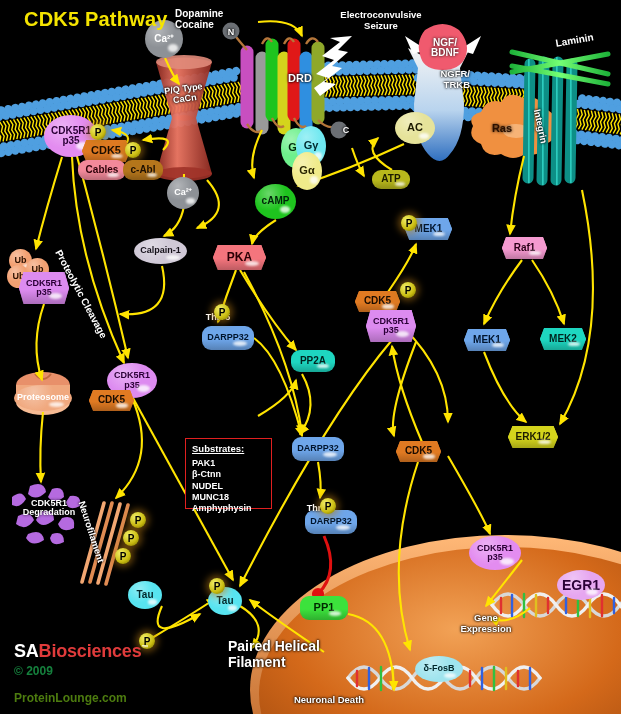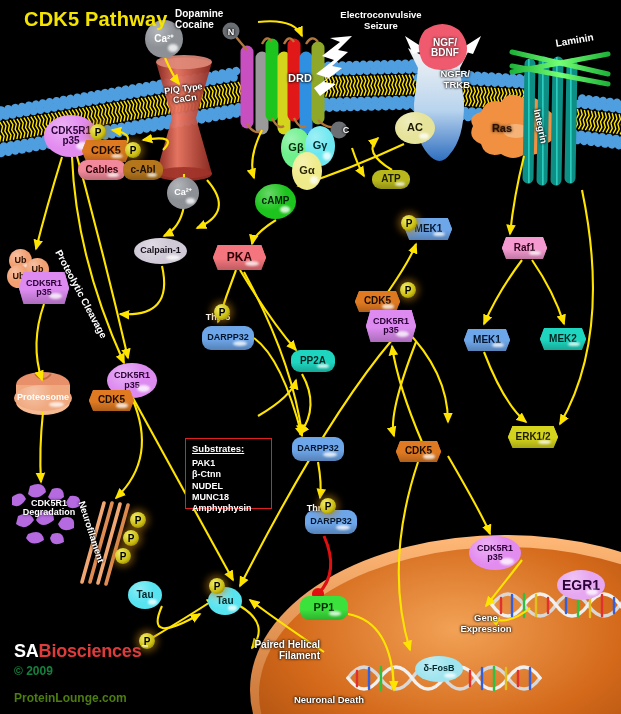--- a/index.html
+++ b/index.html
@@ -797,42 +797,42 @@
       <div class="node hexn" style="left: 540px; top: 328px; width: 46px; height: 22px; font-size: 10px; color: rgb(0, 35, 31); background: linear-gradient(rgb(30, 214, 192) 0%, rgb(30, 214, 192) 55%, rgba(0, 0, 0, 0.22) 100%) rgb(30, 214, 192);"><span>MEK2</span><span class="gloss"></span></div>
       <div class="node hexn" style="left: 508px; top: 426px; width: 50px; height: 22px; font-size: 10px; color: rgb(28, 28, 0); background: linear-gradient(rgb(212, 212, 28) 0%, rgb(212, 212, 28) 55%, rgba(0, 0, 0, 0.22) 100%) rgb(212, 212, 28);"><span>ERK1/2</span><span class="gloss"></span></div>
       <div class="node" style="left: 476px; top: 107px; width: 52px; height: 44px; font-size: 11px; color: rgb(43, 16, 0); background: transparent;"><span style="text-shadow: rgb(0, 0, 0) 0px 0px 3px;">Ras</span></div>
       <div class="node ell" style="left: 469px; top: 536px; width: 52px; height: 34px; font-size: 9px; color: rgb(42, 0, 54); background: radial-gradient(circle at 34% 28%, rgba(255, 255, 255, 0.333), rgb(227, 140, 240) 46%, rgb(227, 140, 240)) rgb(227, 140, 240);"><span>CDK5R1
 p35</span><span class="gloss"></span></div>
       <div class="node ell" style="left: 557px; top: 570px; width: 48px; height: 30px; font-size: 14px; color: rgb(42, 0, 54); background: radial-gradient(circle at 34% 28%, rgba(255, 255, 255, 0.333), rgb(230, 166, 240) 46%, rgb(230, 166, 240)) rgb(230, 166, 240);"><span>EGR1</span><span class="gloss"></span></div>
       <div class="node ell" style="left: 415px; top: 656px; width: 48px; height: 26px; font-size: 9px; color: rgb(0, 39, 43); background: radial-gradient(circle at 34% 28%, rgba(255, 255, 255, 0.333), rgb(159, 228, 238) 46%, rgb(159, 228, 238)) rgb(159, 228, 238);"><span>δ-FosB</span><span class="gloss"></span></div>
       <div class="node" style="left: 423px; top: 29px; width: 44px; height: 38px; font-size: 10px; color: rgb(255, 255, 255); background: transparent;"><span style="text-shadow: rgb(0, 0, 0) 0px 0px 3px;">NGF/
 BDNF</span></div>
       <div class="node ell" style="left: 281px; top: 128px; width: 30px; height: 40px; font-size: 11px; color: rgb(0, 42, 12); background: radial-gradient(circle at 34% 28%, rgba(255, 255, 255, 0.333), rgb(110, 240, 140) 46%, rgb(110, 240, 140)) rgb(110, 240, 140);"><span>Gβ</span><span class="gloss"></span></div>
-      <div class="node ell" style="left: 305px; top: 126px; width: 30px; height: 40px; font-size: 11px; color: rgb(0, 42, 46); background: radial-gradient(circle at 34% 28%, rgba(255, 255, 255, 0.333), rgb(110, 232, 240) 46%, rgb(110, 232, 240)) rgb(110, 232, 240); text-align: right;"><span>Gγ</span><span class="gloss"></span></div>
+      <div class="node ell" style="left: 296px; top: 126px; width: 30px; height: 40px; font-size: 11px; color: rgb(0, 42, 46); background: radial-gradient(circle at 34% 28%, rgba(255, 255, 255, 0.333), rgb(110, 232, 240) 46%, rgb(110, 232, 240)) rgb(110, 232, 240); text-align: right;"><span>Gγ</span><span class="gloss"></span></div>
       <div class="node ell" style="left: 292px; top: 152px; width: 30px; height: 38px; font-size: 11px; color: rgb(42, 38, 0); background: radial-gradient(circle at 34% 28%, rgba(255, 255, 255, 0.333), rgb(240, 235, 138) 46%, rgb(240, 235, 138)) rgb(240, 235, 138);"><span>Gα</span><span class="gloss"></span></div>
     </div>
   <div id="labels-layer">
       <div class="lbl" style="left: 175px; top: 8px; width: 84px; font-size: 10px; color: rgb(255, 255, 255); text-align: left; text-shadow: rgb(0, 0, 0) 0px 0px 3px, rgb(0, 0, 0) 0px 0px 2px;">Dopamine
 Cocaine</div>
       <div class="lbl" style="left: 321px; top: 10px; width: 120px; font-size: 9.5px; color: rgb(255, 255, 255); text-align: center; text-shadow: rgb(0, 0, 0) 0px 0px 3px, rgb(0, 0, 0) 0px 0px 2px;">Electroconvulsive
 Seizure</div>
       <div class="lbl rot" style="left: 543px; top: 40px; width: 62px; font-size: 10px; color: rgb(255, 255, 255); text-align: center; transform: rotate(-10deg); text-shadow: rgb(0, 0, 0) 0px 0px 3px, rgb(0, 0, 0) 0px 0px 2px;">Laminin</div>
       <div class="lbl rot" style="left: 539px; top: 96px; width: 60px; font-size: 9.5px; color: rgb(255, 255, 255); text-align: center; transform: rotate(78deg); text-shadow: rgb(0, 0, 0) 0px 0px 3px, rgb(0, 0, 0) 0px 0px 2px;">Integrin</div>
       <div class="lbl" style="left: 420px; top: 69px; width: 50px; font-size: 9.5px; color: rgb(255, 255, 255); text-align: right; text-shadow: rgb(0, 0, 0) 0px 0px 3px, rgb(0, 0, 0) 0px 0px 2px;">NGFR/
 TRKB</div>
       <div class="lbl rot" style="left: 152px; top: 88px; width: 62px; font-size: 9px; color: rgb(255, 255, 255); text-align: center; transform: rotate(-8deg); text-shadow: rgb(0, 0, 0) 0px 0px 3px, rgb(0, 0, 0) 0px 0px 2px;">P/Q Type
 CaCn</div>
       <div class="lbl" style="left: 283px; top: 72px; width: 34px; font-size: 11px; color: rgb(255, 255, 255); text-align: center; text-shadow: rgb(0, 0, 0) 0px 0px 3px, rgb(0, 0, 0) 0px 0px 2px;">DRD</div>
       <div class="lbl" style="left: 223px; top: 27px; width: 16px; font-size: 9px; color: rgb(255, 255, 255); text-align: center; text-shadow: rgb(0, 0, 0) 0px 0px 3px, rgb(0, 0, 0) 0px 0px 2px;">N</div>
       <div class="lbl" style="left: 338px; top: 125px; width: 16px; font-size: 9px; color: rgb(255, 255, 255); text-align: center; text-shadow: rgb(0, 0, 0) 0px 0px 3px, rgb(0, 0, 0) 0px 0px 2px;">C</div>
       <div class="lbl rot" style="left: 63px; top: 248px; width: 130px; font-size: 10px; color: rgb(255, 255, 255); text-align: left; transform: rotate(62deg); text-shadow: rgb(0, 0, 0) 0px 0px 3px, rgb(0, 0, 0) 0px 0px 2px;">Proteolytic Cleavage</div>
       <div class="lbl" style="left: 196px; top: 312px; width: 44px; font-size: 9px; color: rgb(255, 255, 255); text-align: center; text-shadow: rgb(0, 0, 0) 0px 0px 3px, rgb(0, 0, 0) 0px 0px 2px;">Thr75</div>
       <div class="lbl" style="left: 297px; top: 503px; width: 44px; font-size: 9px; color: rgb(255, 255, 255); text-align: center; text-shadow: rgb(0, 0, 0) 0px 0px 3px, rgb(0, 0, 0) 0px 0px 2px;">Thr34</div>
       <div class="lbl rot" style="left: 86px; top: 500px; width: 84px; font-size: 9.5px; color: rgb(255, 255, 255); text-align: left; transform: rotate(72deg); text-shadow: rgb(0, 0, 0) 0px 0px 3px, rgb(0, 0, 0) 0px 0px 2px;">Neurofilament</div>
-      <div class="lbl" style="left: 228px; top: 639px; width: 92px; font-size: 10px; color: rgb(255, 255, 255); text-align: right; text-shadow: rgb(0, 0, 0) 0px 0px 3px, rgb(0, 0, 0) 0px 0px 2px;">Paired Helical
+      <div class="lbl" style="left: 228px; top: 639px; width: 92px; font-size: 14px; color: rgb(255, 255, 255); text-align: left; text-shadow: rgb(0, 0, 0) 0px 0px 3px, rgb(0, 0, 0) 0px 0px 2px;">Paired Helical
 Filament</div>
       <div class="lbl" style="left: 279px; top: 695px; width: 100px; font-size: 9.5px; color: rgb(255, 255, 255); text-align: center; text-shadow: rgb(0, 0, 0) 0px 0px 3px, rgb(0, 0, 0) 0px 0px 2px;">Neuronal Death</div>
       <div class="lbl" style="left: 442px; top: 613px; width: 88px; font-size: 9.5px; color: rgb(255, 255, 255); text-shadow: rgb(0, 0, 0) 0px 0px 3px, rgb(0, 0, 0) 0px 0px 2px;">Gene
 Expression</div>
     </div>
   <div id="phos-layer">
       <div class="pdot" style="left: 90px; top: 124px;">P</div>
       <div class="pdot" style="left: 125px; top: 142px;">P</div>
       <div class="pdot" style="left: 214px; top: 304px;">P</div>
       <div class="pdot" style="left: 401px; top: 215px;">P</div>

